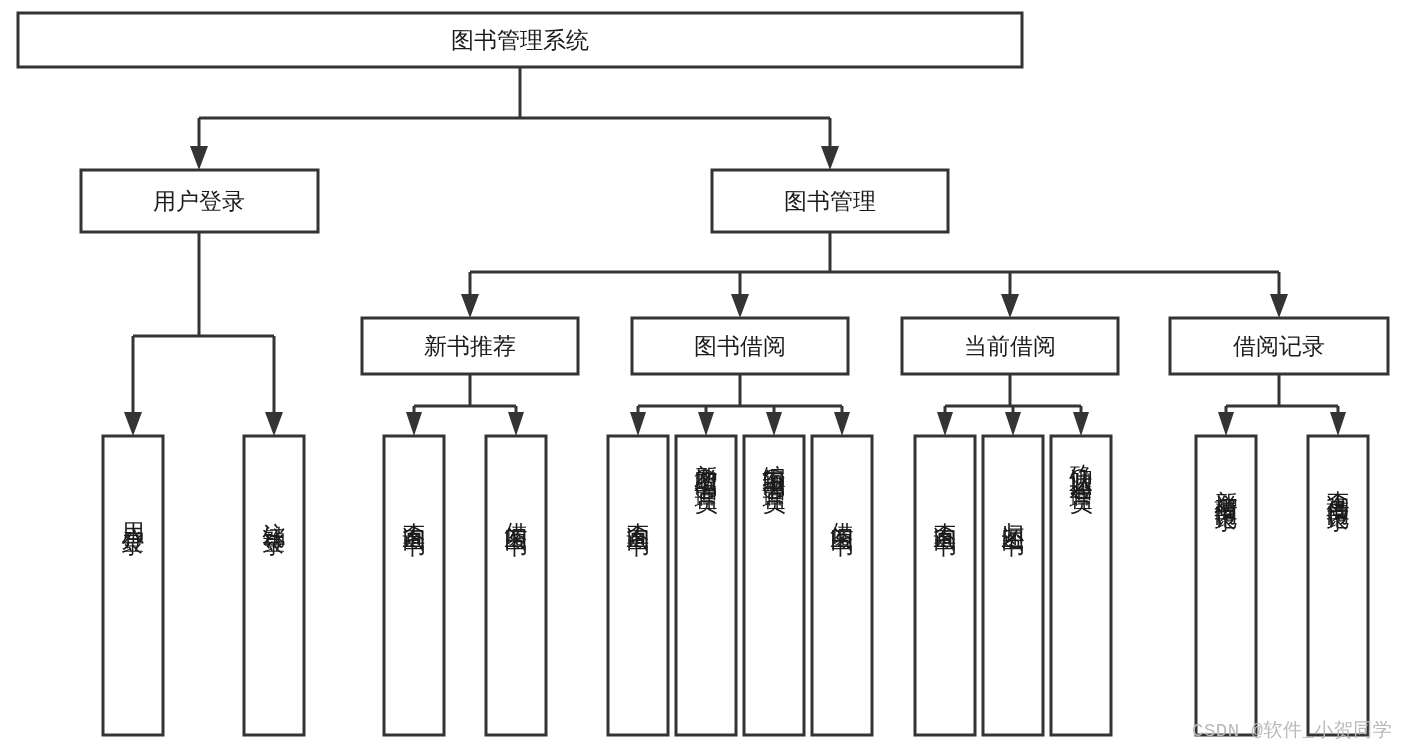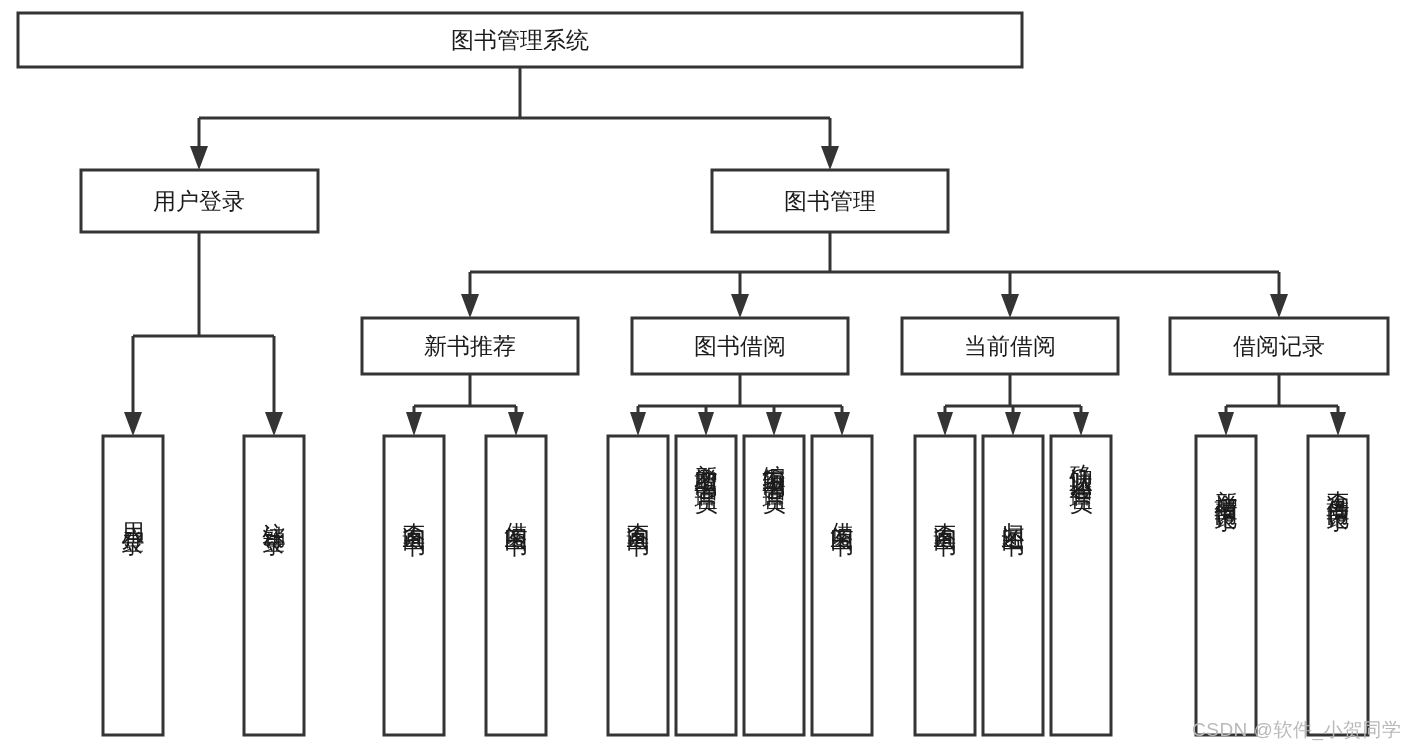--- a/index.html
+++ b/index.html
@@ -67,21 +67,21 @@
     text-orientation: upright;
     font-family: "DejaVu Sans", "Liberation Sans", sans-serif;
     font-size: 23px;
     line-height: 1;
     letter-spacing: 4px;
     color: #1b1b1b;
     white-space: nowrap;
   }
   .watermark {
     position: absolute;
-    font-family: Liberation Sans, sans-serif;
+    font-family: Liberation Mono, monospace;
     font-size: 19px;
     color: #b9b9b9;
     white-space: nowrap;
     letter-spacing: 0.5px;
   }
 </style>
 </head>
 <body>
 
 <div id="diagram-root">

